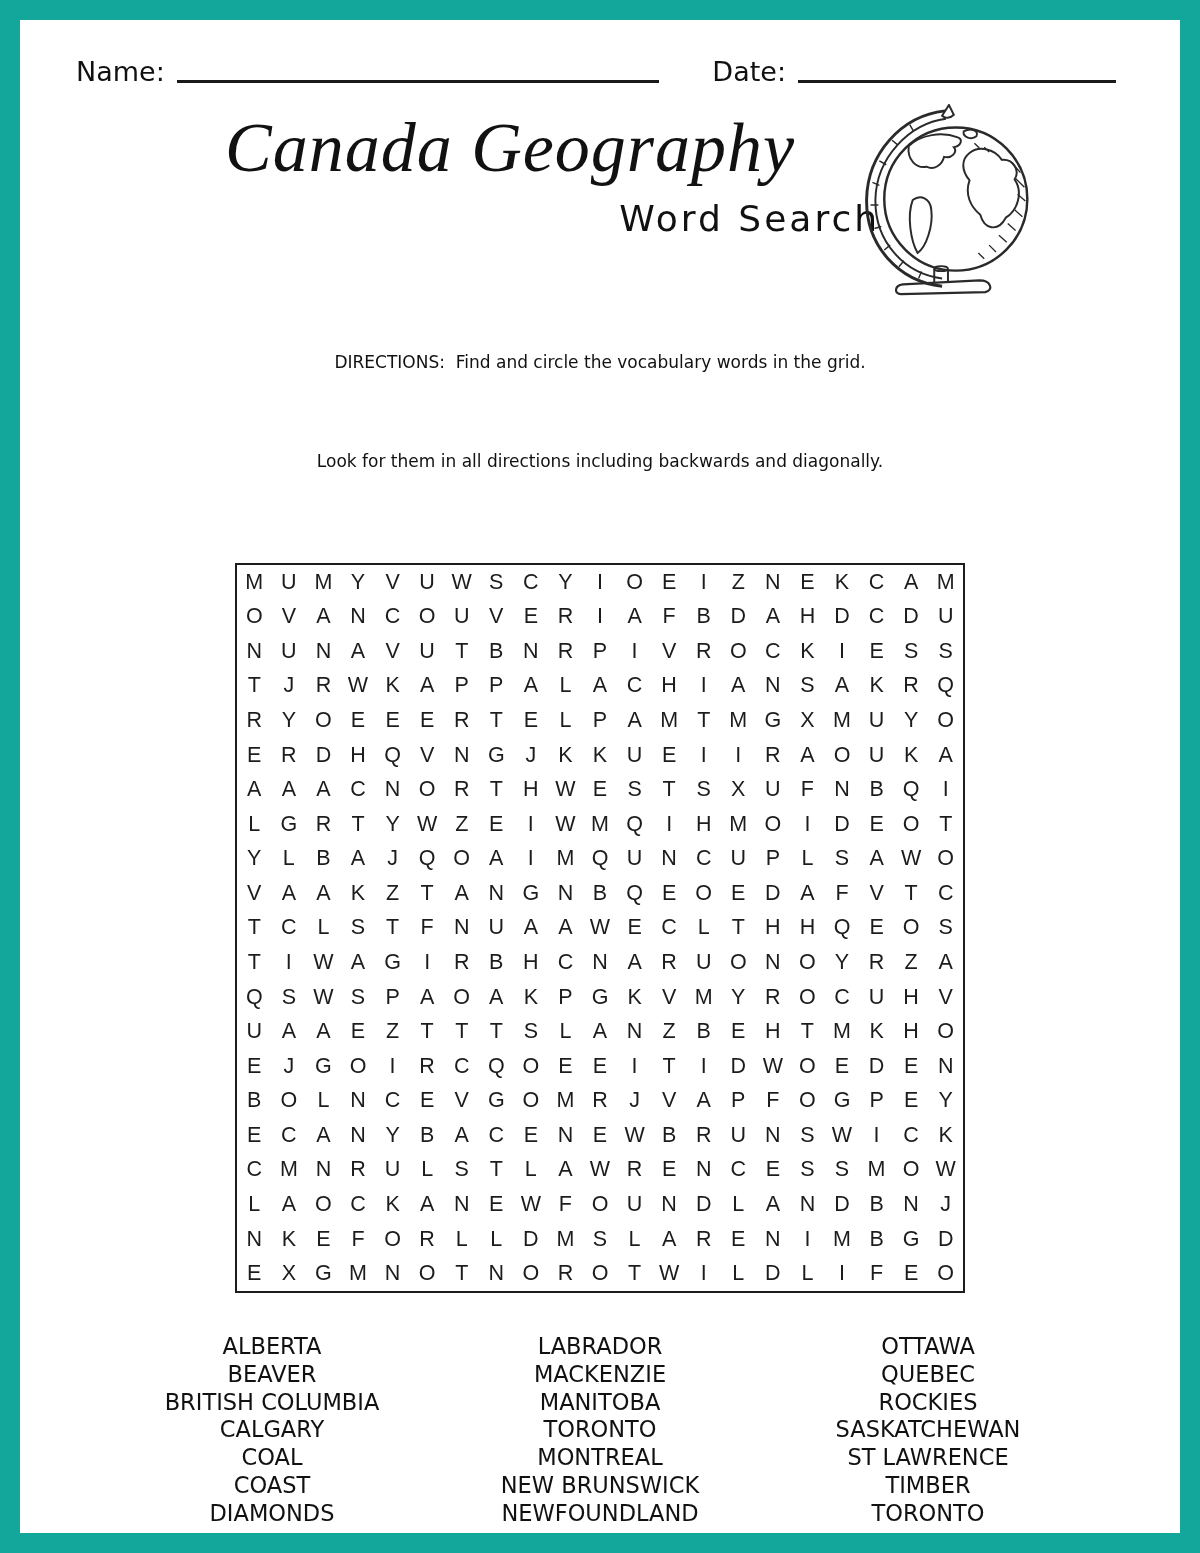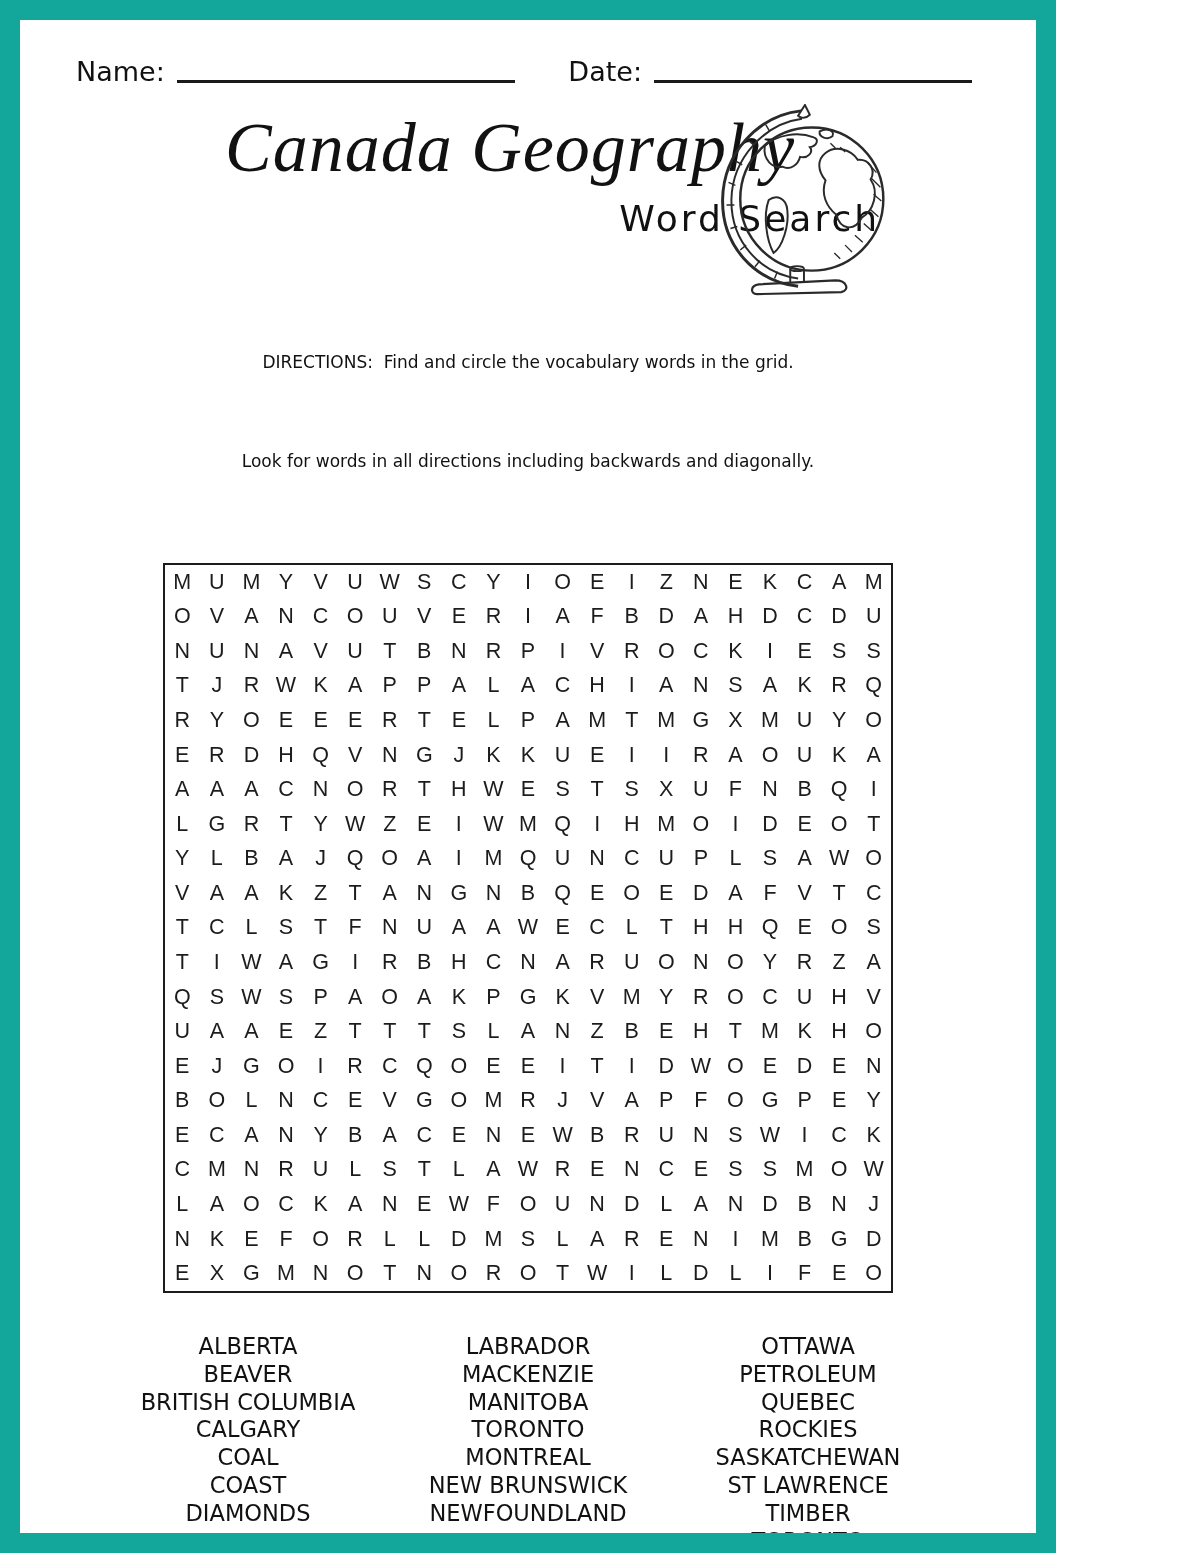--- a/index.html
+++ b/index.html
@@ -1,18 +1,18 @@
 <!DOCTYPE html>
 <html><head>
 <meta charset="utf-8">
 <style>
   html,body { margin:0; padding:0; background:#ffffff; }
   .page {
     position:relative;
-    width:1056px; height:1553px;
+    width:1200px; height:1553px;
     box-sizing:border-box;
     border:20px solid #13a79b;
     background:#ffffff;
     color:#111111;
     font-family:"DejaVu Sans", sans-serif;
     overflow:hidden;
   }
   
   .topline {
     display:flex; align-items:flex-end;
@@ -101,21 +101,21 @@
     <path class="ln" stroke-width="1.4" d="M167 60 L176 70 M171 76 L180 85 M173 92 L181 99 M170 108 L178 115 M163 122 L171 129 M154 134 L162 141 M144 144 L151 151 M133 152 L139 158"></path>
     <path class="ln" stroke-width="1.4" d="M129 40 L134 45 M139 44 L144 49"></path>
 
     <ellipse class="ln" cx="95" cy="168" rx="7" ry="2.6" stroke-width="1.8"></ellipse>
     <path class="ln" stroke-width="2" d="M88 168 L88 182 M102 168 L102 182"></path>
     <path class="ln" stroke-width="2.2" d="M54 194 C 47 194 47 185 56 184 L 134 180 C 146 180 149 190 140 192 Z"></path>
   </svg>
 
   <div class="directions">
     <div>DIRECTIONS:  Find and circle the vocabulary words in the grid.</div>
-    <div>Look for words in all directions including backwards and diagonally.</div>
+    <div>Look for them in all directions including backwards and diagonally.</div>
   </div>
 
   <div class="grid-box">
       <div class="grid-cell">M</div>
       <div class="grid-cell">U</div>
       <div class="grid-cell">M</div>
       <div class="grid-cell">Y</div>
       <div class="grid-cell">V</div>
       <div class="grid-cell">U</div>
       <div class="grid-cell">W</div>
@@ -569,21 +569,20 @@
         <div class="word">LABRADOR</div>
         <div class="word">MACKENZIE</div>
         <div class="word">MANITOBA</div>
         <div class="word">TORONTO</div>
         <div class="word">MONTREAL</div>
         <div class="word">NEW BRUNSWICK</div>
         <div class="word">NEWFOUNDLAND</div>
       </div>
     <div class="word-col">
         <div class="word">OTTAWA</div>
-        <div class="word">PETROLEUM</div>
         <div class="word">QUEBEC</div>
         <div class="word">ROCKIES</div>
         <div class="word">SASKATCHEWAN</div>
         <div class="word">ST LAWRENCE</div>
         <div class="word">TIMBER</div>
         <div class="word">TORONTO</div>
       </div>
   </div>
 
 </div>

